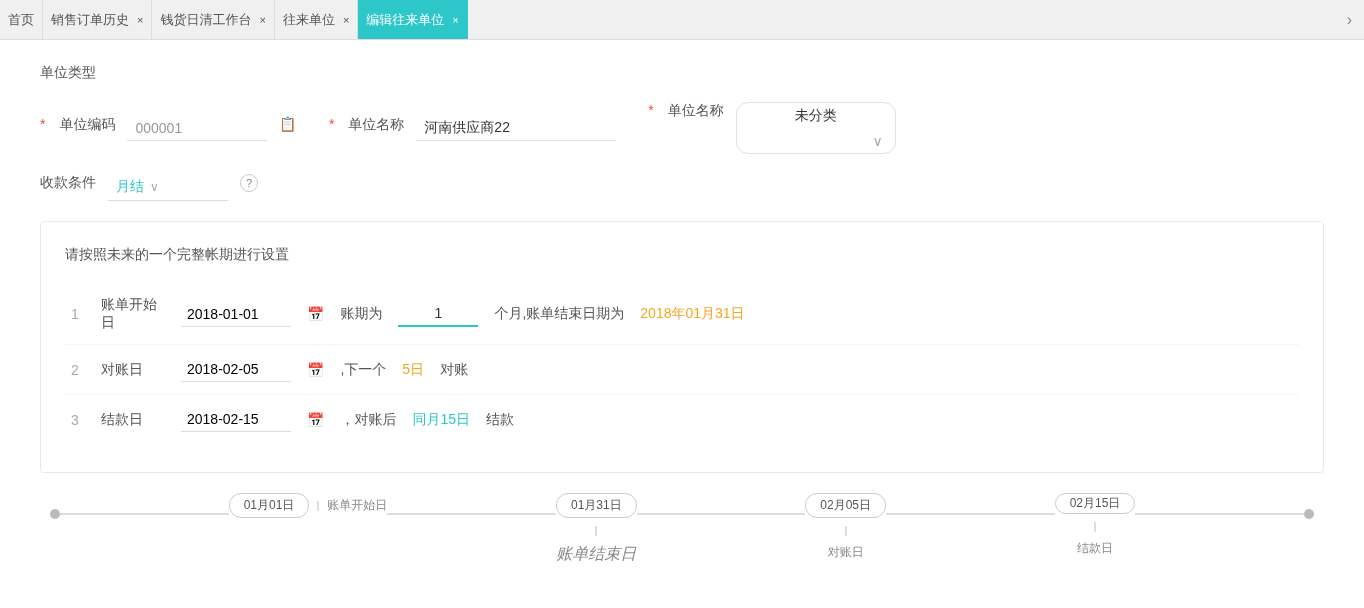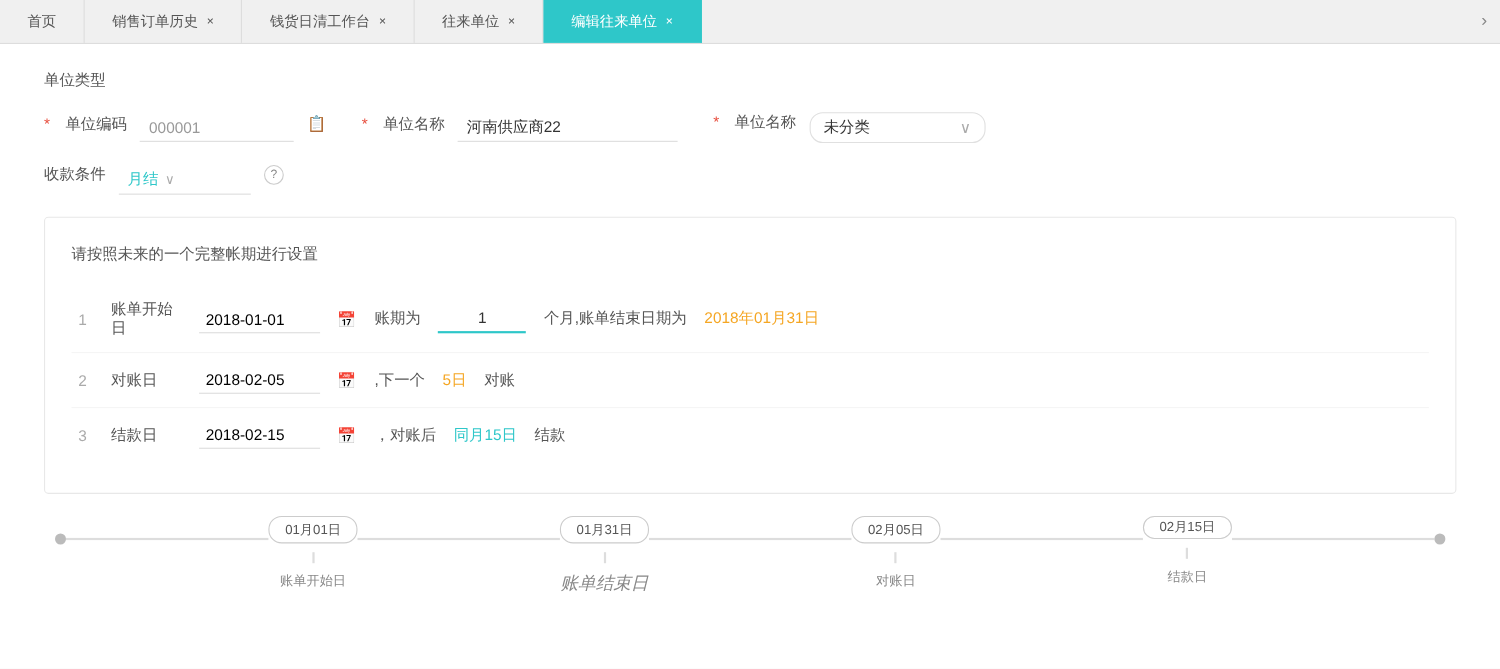--- a/index.html
+++ b/index.html
@@ -5,21 +5,21 @@
     * { box-sizing: border-box; margin: 0; padding: 0; }
     body { font-family: 'Microsoft YaHei', sans-serif; font-size: 14px; background: #f5f5f5; color: #333; }
 
     
     .tab-bar {
       display: flex; align-items: stretch;
       background: #f0f0f0; border-bottom: 1px solid #ddd;
       height: 40px;
     }
     .tab {
-      display: flex; align-items: center; padding: 0 25px;
+      display: flex; align-items: center; padding: 0 8px;
       cursor: pointer; border-right: 1px solid #ddd;
       font-size: 13px; color: #555;
       position: relative; gap: 8px;
     }
     .tab.active {
       background: #2ec7c9; color: #fff;
       border-right: 1px solid #2ec7c9;
     }
     .tab .close-icon { font-size: 11px; cursor: pointer; }
     .tab-more {
@@ -77,20 +77,21 @@
       min-width: 120px; cursor: pointer; color: #2ec7c9;
     }
     .select-wrap .chevron { color: #aaa; font-size: 12px; }
 
     
     .class-select {
       display: flex; align-items: center; gap: 8px;
       border: 1px solid #e0e0e0; border-radius: 12px;
       padding: 4px 12px; min-width: 160px; cursor: pointer;
       background: #fff;
+      flex-direction: column;
     }
     .class-select .chevron { margin-left: auto; color: #aaa; }
 
     
     .help-icon {
       width: 18px; height: 18px; border-radius: 50%;
       border: 1px solid #ccc; display: inline-flex;
       align-items: center; justify-content: center;
       font-size: 11px; color: #888; cursor: pointer;
     }
@@ -238,21 +239,21 @@
   </div>
 
 
   <div style="display:flex; align-items:flex-start; padding: 0 10px;">
 
     <div style="display:flex;flex-direction:column;align-items:center;gap:8px;">
       <div style="width:10px;height:10px;border-radius:50%;background:#bbb;margin-top:16px;"></div>
     </div>
     <div style="height:2px;background:#ddd;flex:1;margin-top:20px;"></div>
 
-    <div style="display:flex;flex-direction:column;align-items:center;gap:8px;">
+    <div style="display:flex;flex-direction:row;align-items:center;gap:8px;">
       <div style="border:1px solid #ccc;border-radius:12px;padding:3px 14px;font-size:12px;color:#555;">01月01日</div>
       <div style="width:2px;height:10px;background:#ddd;"></div>
       <div style="font-size:12px;color:#888;">账单开始日</div>
     </div>
 
     <div style="height:2px;background:#ddd;flex:1;margin-top:20px;"></div>
 
     <div style="display:flex;flex-direction:column;align-items:center;gap:8px;">
       <div style="border:1px solid #ccc;border-radius:12px;padding:3px 14px;font-size:12px;color:#555;">01月31日</div>
       <div style="width:2px;height:10px;background:#ddd;"></div>

